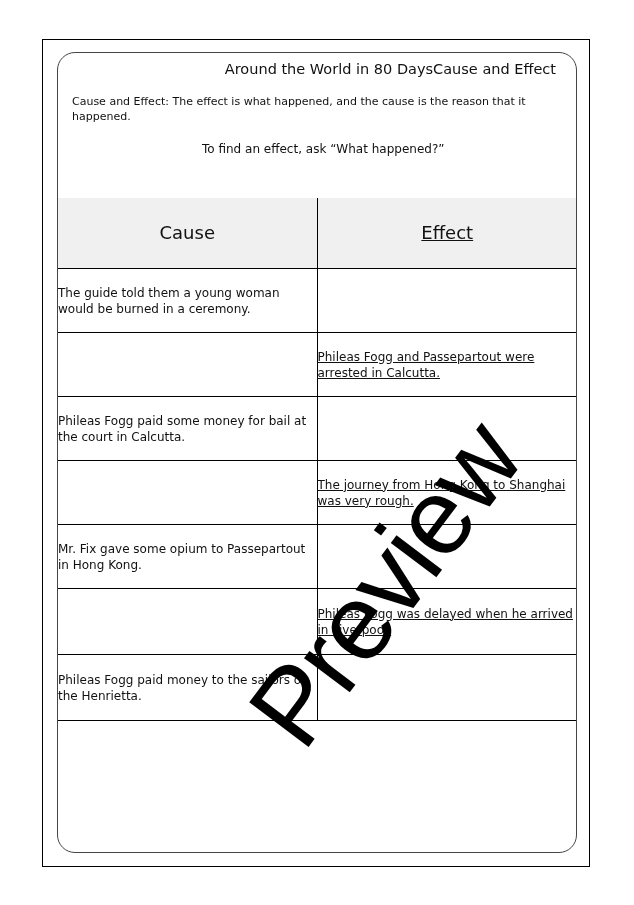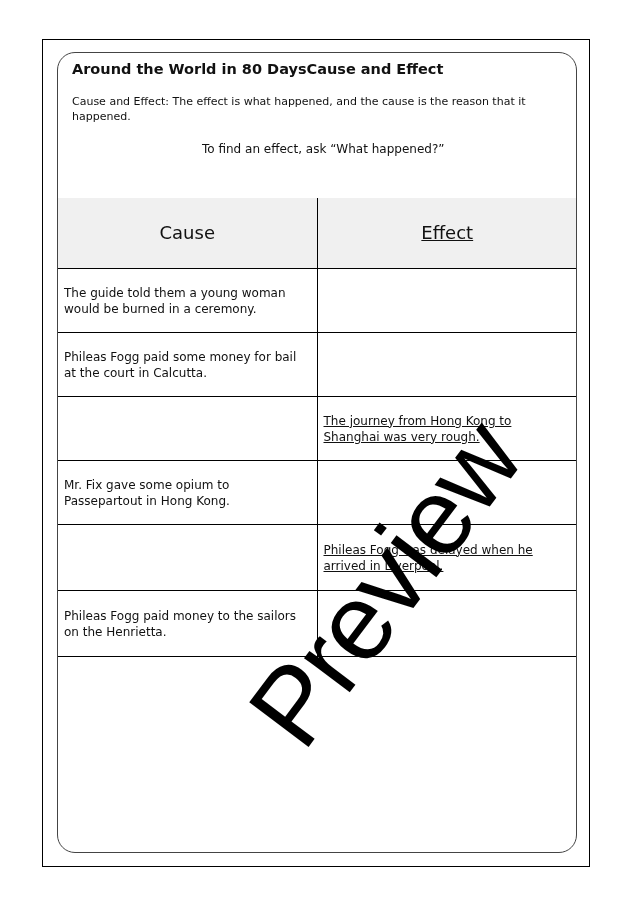--- a/index.html
+++ b/index.html
@@ -1,24 +1,24 @@
 <!DOCTYPE html>
 <html><head>
 <meta charset="utf-8">
 <style>
   html, body { margin:0; padding:0; background:#ffffff; }
   body { width:634px; height:905px; position:relative; overflow:hidden; font-family:"DejaVu Sans", sans-serif; color:#111; }
   .page-frame { position:absolute; left:42px; top:39px; width:548px; height:828px; border:1px solid #000; box-sizing:border-box; }
   .card { position:absolute; left:57px; top:52px; width:520px; height:801px; border:1px solid #444; border-radius:18px; box-sizing:border-box; overflow:hidden; background:#fff; }
-  .title-row { position:absolute; left:14px; right:20px; top:8px; display:flex; justify-content:flex-start; font-weight:bold; font-size:14.5px; }
+  .title-row { position:absolute; left:14px; right:20px; top:8px; display:flex; justify-content:flex-end; font-weight:normal; font-size:14.5px; }
   .intro { position:absolute; left:14px; top:41px; width:480px; font-size:11px; line-height:15px; }
   .tips { position:absolute; left:100px; top:89px; font-size:12px; line-height:15px; }
   .tips div { white-space:nowrap;margin-left:44px; }
   table { position:absolute; left:0; top:145px; width:519px; border-collapse:collapse; table-layout:fixed; }
-  th, td { border:1px solid #000; padding:0 6px; font-size:12px; line-height:16px; text-align:left; vertical-align:middle; }
+  th, td { border:1px solid #000; padding:0 0; font-size:12px; line-height:16px; text-align:left; vertical-align:middle; }
   th { background:#f0f0f0; font-weight:normal; font-size:18px; text-align:center; height:70px; border-top:none; }
   tr > :first-child { border-left:none; }
   tr > :last-child { border-right:none;text-decoration:underline; }
   tr.r td { height:63px; }
   tr.r.tall td { height:65px; }
   tr.last td { height:67px; border-bottom:none; }
   .watermark { position:absolute; left:175px; top:530px; width:420px; text-align:center; font-size:108px; font-family:"Liberation Sans", sans-serif; color:#000; transform:rotate(-53deg); transform-origin:center; pointer-events:none; line-height:1; letter-spacing:-2px; }
 </style>
 </head>
 <body>
@@ -45,20 +45,24 @@
         <th>Cause</th>
         <th>Effect</th>
       </tr>
     </thead>
     <tbody>
       <tr class="r">
         <td>The guide told them a young woman would be burned in a ceremony.</td>
         <td></td>
       </tr>
       <tr class="r">
+        <td></td>
+        <td>Phileas Fogg and Passepartout were arrested in Calcutta.</td>
+      </tr>
+      <tr class="r">
         <td>Phileas Fogg paid some money for bail at the court in Calcutta.</td>
         <td></td>
       </tr>
       <tr class="r">
         <td></td>
         <td>The journey from Hong Kong to Shanghai was very rough.</td>
       </tr>
       <tr class="r">
         <td>Mr. Fix gave some opium to Passepartout in Hong Kong.</td>
         <td></td>

